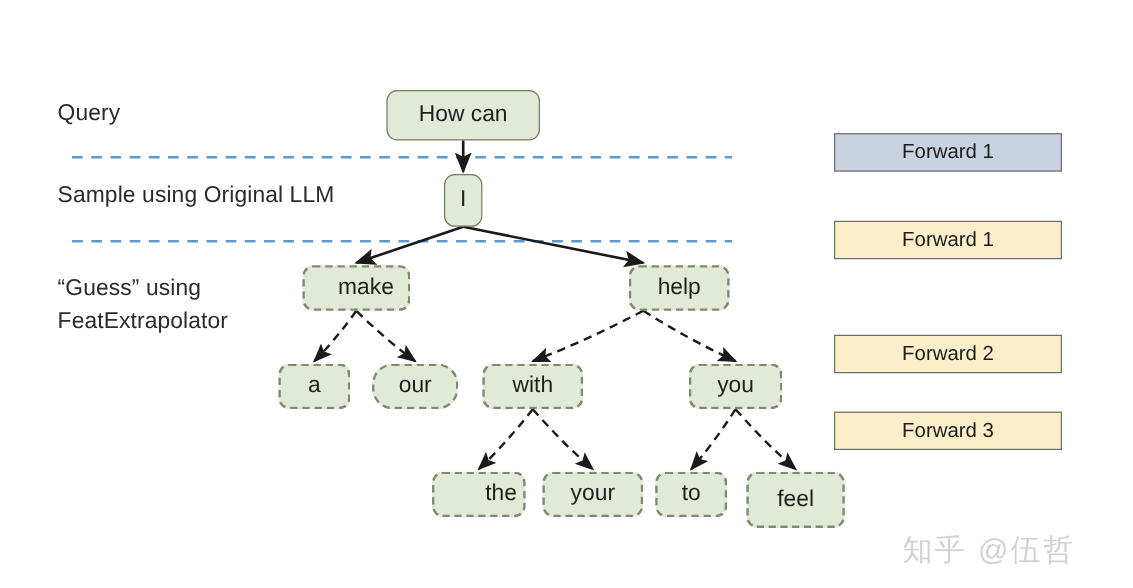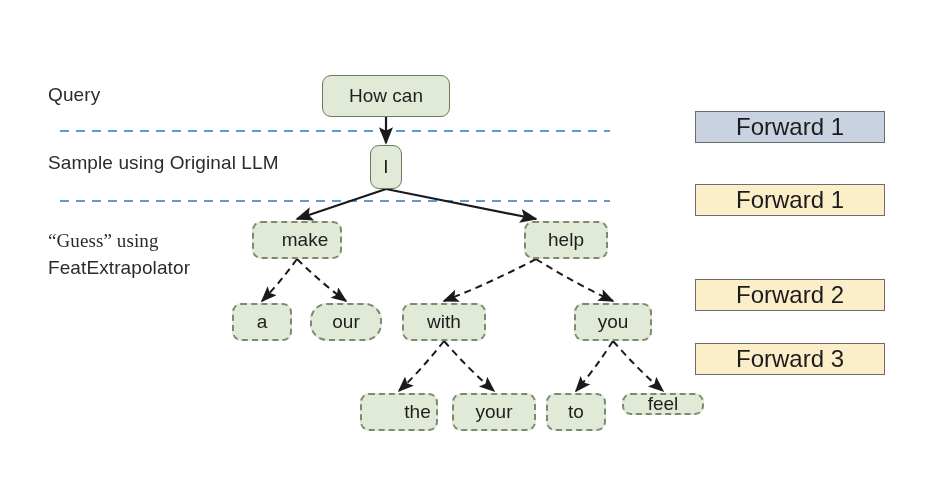--- a/index.html
+++ b/index.html
@@ -50,21 +50,21 @@
   }
   .node.dashed {
     border: 2px dashed #7d8a72;
   }
   .legend-box {
     position: absolute;
     box-sizing: border-box;
     display: flex;
     align-items: center;
     justify-content: center;
-    font-size: 24px;
+    font-size: 17px;
     color: #1c1c1c;
     border: 1.5px solid #6b6b6b;
     white-space: nowrap;
   }
   .watermark {
     position: absolute;
     color: #d2d2d2;
     font-size: 25px;
     letter-spacing: 2px;
     white-space: nowrap;
@@ -97,21 +97,21 @@
         <path d="M444,341 Q421.5,369.6 399,391" fill="none" stroke-dasharray="7 5" stroke="#1a1a1a" stroke-width="2" marker-end="url(#arrowhead)"></path>
         <path d="M444,341 Q469,369.6 494,391" fill="none" stroke-dasharray="7 5" stroke="#1a1a1a" stroke-width="2" marker-end="url(#arrowhead)"></path>
         <path d="M613,341 Q594.5,369.6 576,391" fill="none" stroke-dasharray="7 5" stroke="#1a1a1a" stroke-width="2" marker-end="url(#arrowhead)"></path>
         <path d="M613,341 Q638,369.6 663,391" fill="none" stroke-dasharray="7 5" stroke="#1a1a1a" stroke-width="2" marker-end="url(#arrowhead)"></path>
       </g>
   </svg>
 
   <div id="stage-label-group">
       <div class="stage-label" style="left: 48px; top: 82px;">Query</div>
       <div class="stage-label" style="left: 48px; top: 150px; text-align: center;">Sample using Original LLM</div>
-      <div class="stage-label" style="left: 48px; top: 228px; font-family: Liberation Serif, serif;">“Guess” using</div>
+      <div class="stage-label" style="left: 48px; top: 228px;">“Guess” using</div>
       <div class="stage-label" style="left: 48px; top: 255px;">FeatExtrapolator</div>
     </div>
   <div id="node-group">
       <div class="node solid" style="left: 322px; top: 75px; width: 128px; height: 42px; background: rgb(224, 234, 214);">
         <span>How can</span>
       </div>
       <div class="node solid" style="left: 370px; top: 145px; width: 32px; height: 44px; background: rgb(224, 234, 214);">
         <span>I</span>
       </div>
       <div class="node dashed" style="left: 252px; top: 221px; width: 90px; height: 38px; background: rgb(224, 234, 214); padding-left: 16px;">
@@ -134,33 +134,34 @@
       </div>
       <div class="node dashed" style="left: 360px; top: 393px; width: 78px; height: 38px; background: rgb(224, 234, 214); padding-left: 37px;">
         <span>the</span>
       </div>
       <div class="node dashed" style="left: 452px; top: 393px; width: 84px; height: 38px; background: rgb(224, 234, 214);">
         <span>your</span>
       </div>
       <div class="node dashed" style="left: 546px; top: 393px; width: 60px; height: 38px; background: rgb(224, 234, 214);">
         <span>to</span>
       </div>
-      <div class="node dashed" style="left: 622px; top: 393px; width: 82px; height: 22px; background: rgb(224, 234, 214);">
+      <div class="node dashed" style="left: 622px; top: 393px; width: 82px; height: 47px; background: rgb(224, 234, 214);">
         <span>feel</span>
       </div>
     </div>
   <div id="legend-group">
       <div class="legend-box" style="left: 695px; top: 111px; width: 190px; height: 32px; background: rgb(201, 210, 224);">
         <span>Forward 1</span>
       </div>
       <div class="legend-box" style="left: 695px; top: 184px; width: 190px; height: 32px; background: rgb(251, 238, 200);">
         <span>Forward 1</span>
       </div>
       <div class="legend-box" style="left: 695px; top: 263px; width: 190px; height: 32px; background: rgb(251, 238, 200); margin-top: 16px;">
         <span>Forward 2</span>
       </div>
       <div class="legend-box" style="left: 695px; top: 343px; width: 190px; height: 32px; background: rgb(251, 238, 200);">
         <span>Forward 3</span>
       </div>
     </div>
 
+  <div class="watermark" style="left: 752px; top: 442px;">知乎 @伍哲</div>
 
 </div>
 
 </body></html>

